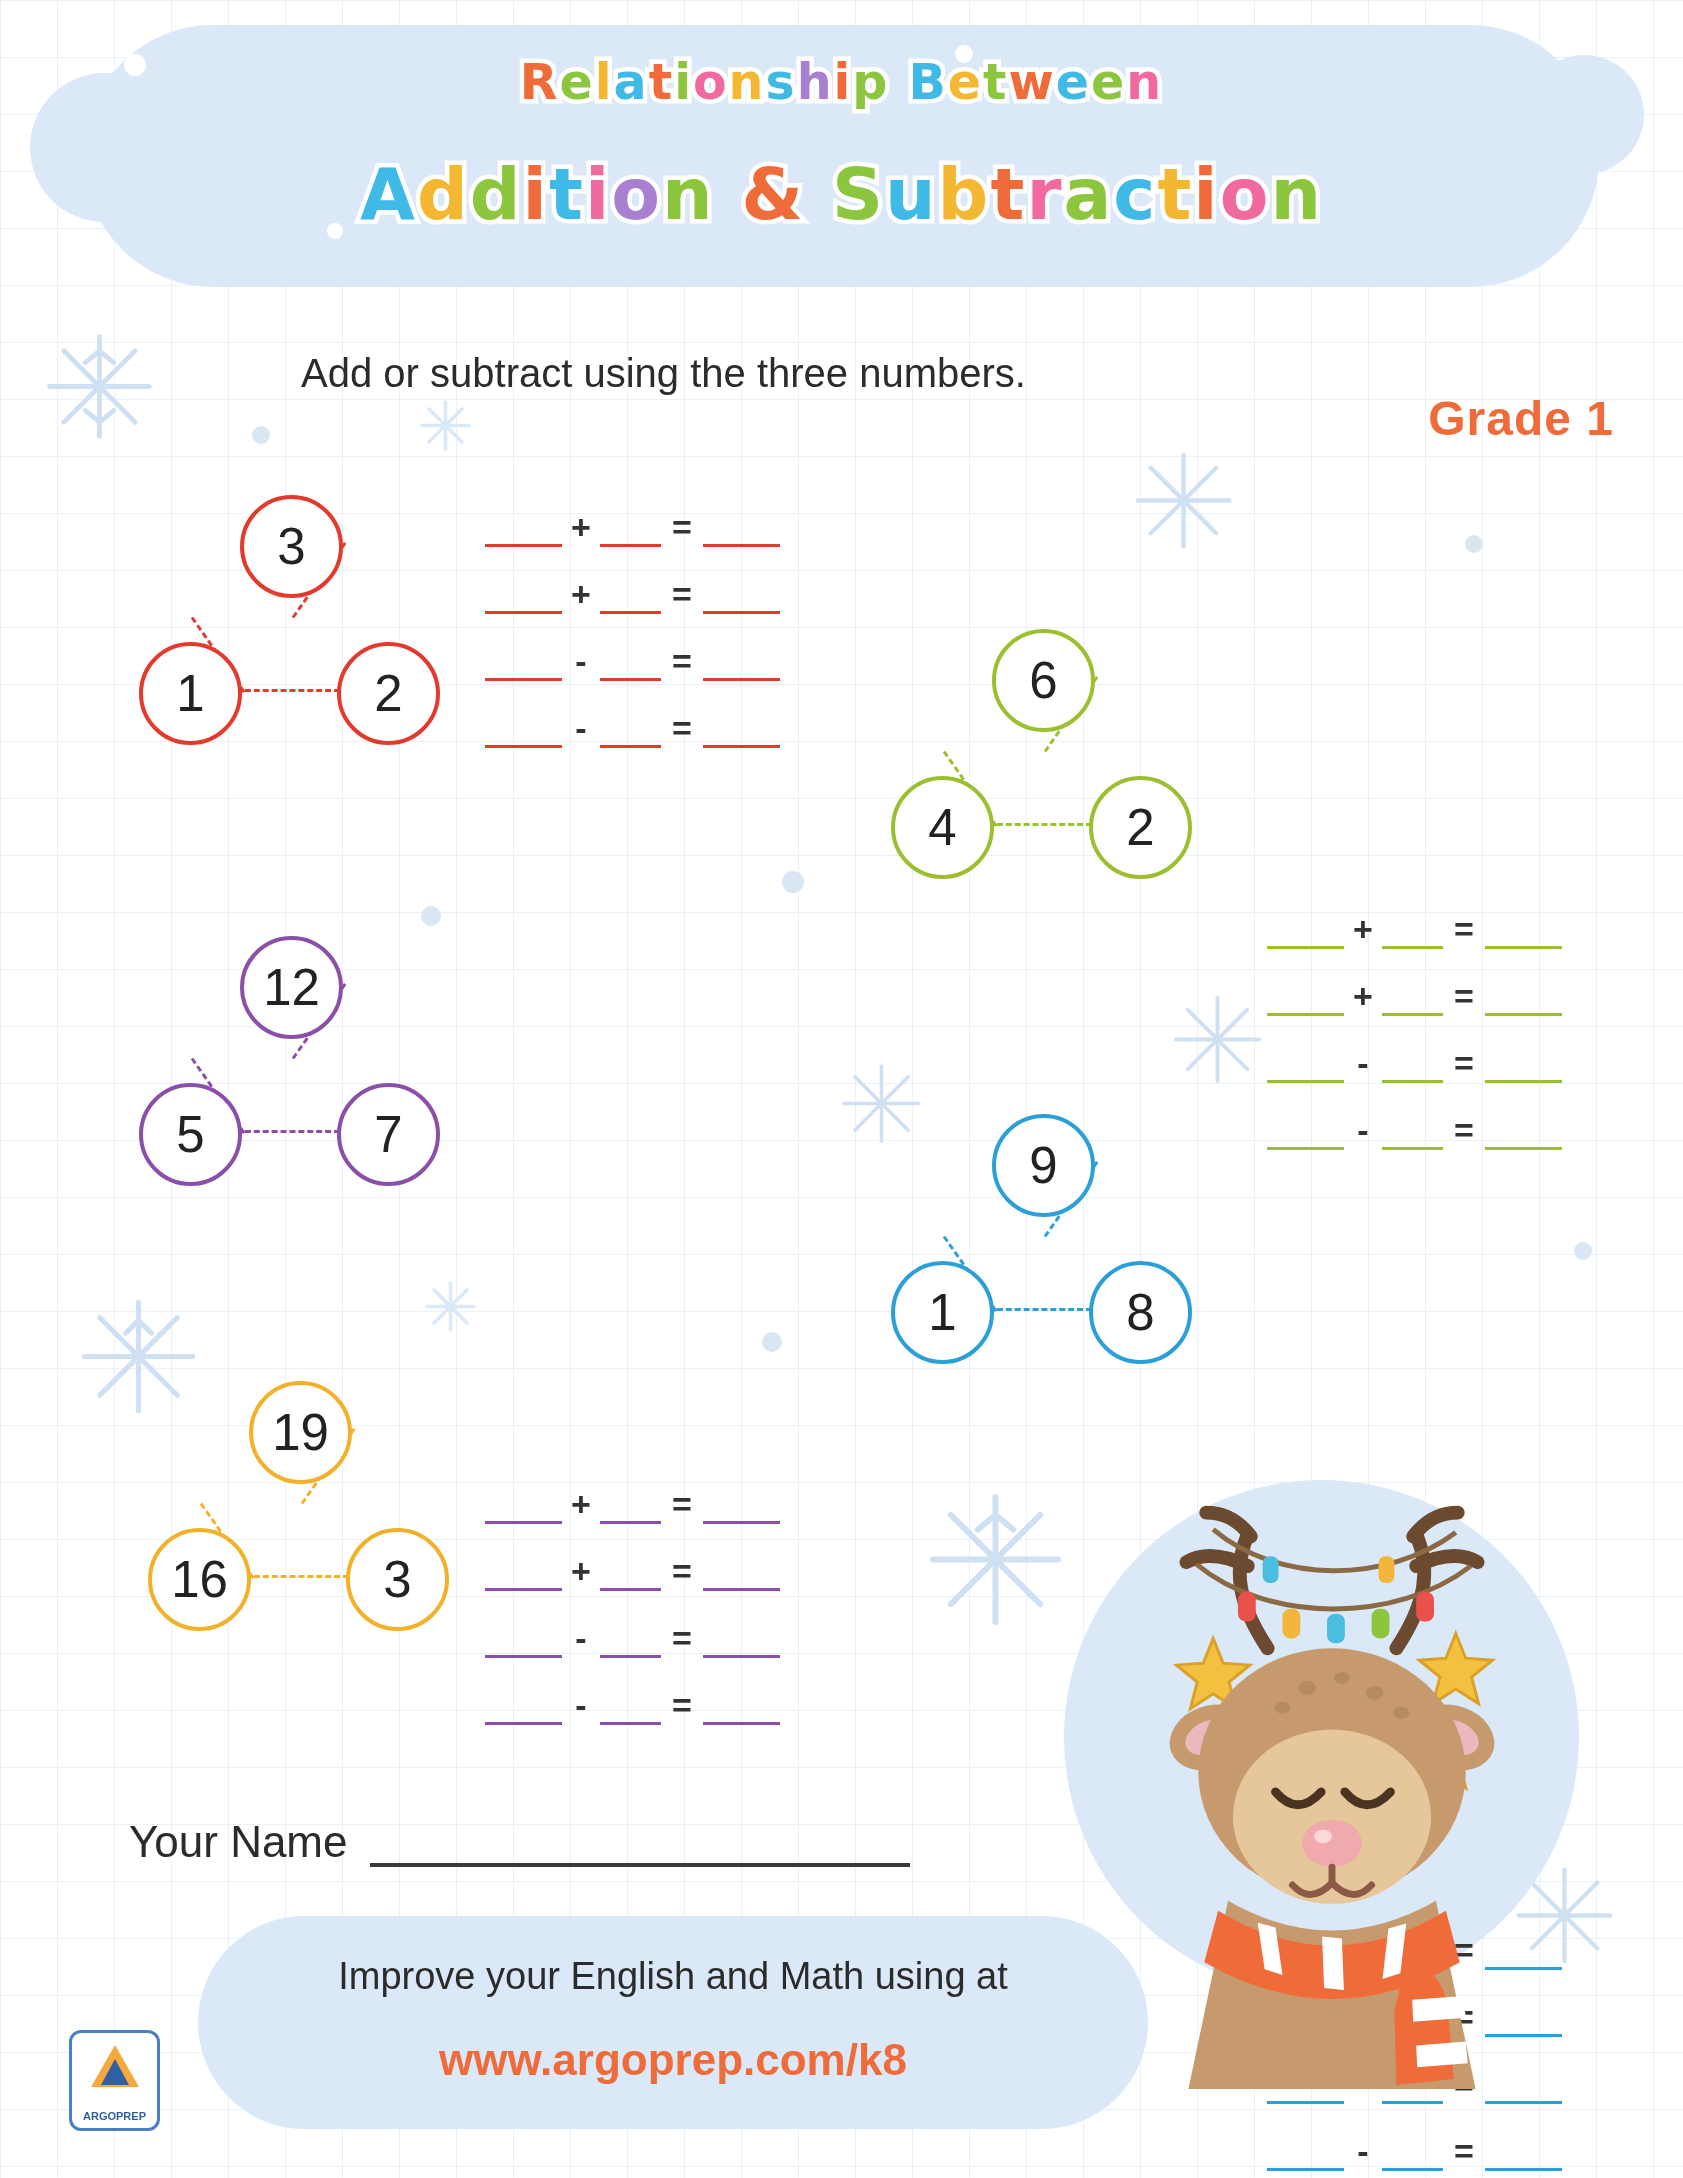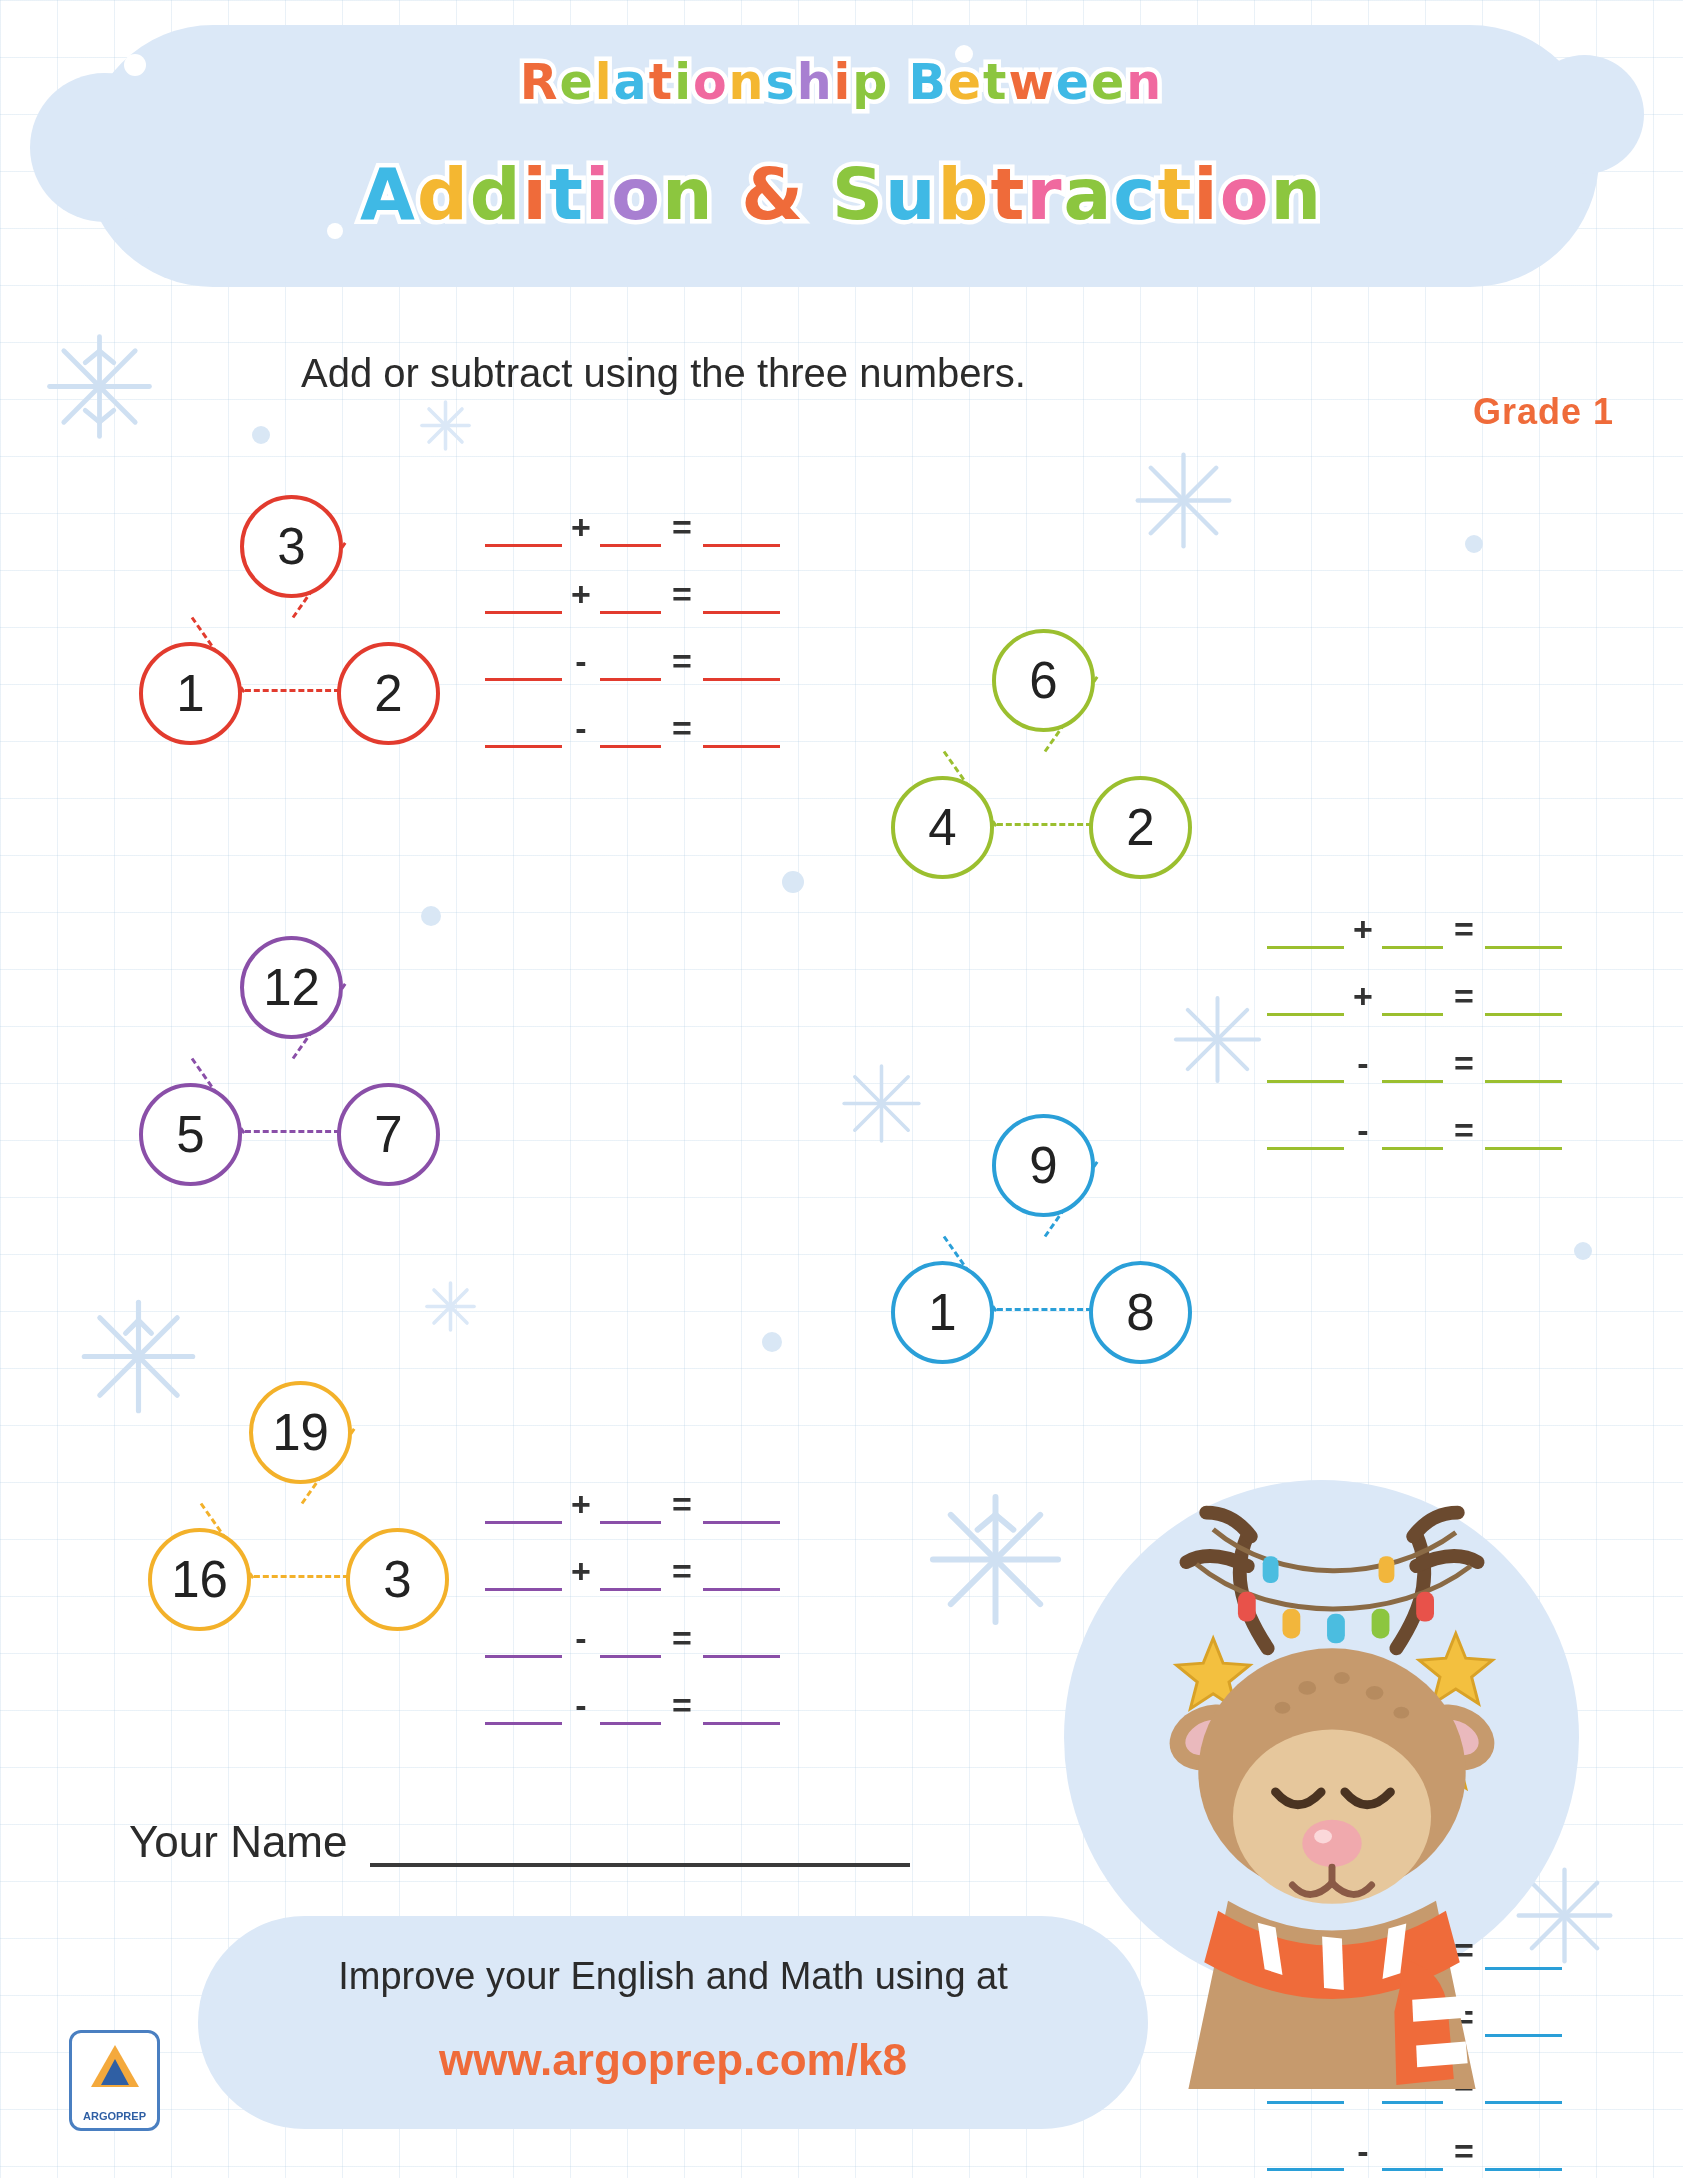--- a/index.html
+++ b/index.html
@@ -45,21 +45,21 @@
     paint-order:stroke fill;
     display:inline-block;
   }
 
   .instruction{
     position:absolute;z-index:5;left:0;width:1327px;text-align:center;top:351px;
     font-size:40px;color:#2b2b2b;font-family:"Liberation Sans", sans-serif;
   }
   .grade{
     position:absolute;z-index:5;right:69px;top:391px;
-    font-size:36px;font-weight:bold;color:#ef6b3a;
+    font-size:48px;font-weight:bold;color:#ef6b3a;
     font-family:"Liberation Sans", sans-serif;letter-spacing:1px;
   }
 
   
   .problem{position:absolute;z-index:5;}
   .triad{position:relative;width:297px;height:248px;}
   .bubble{
     position:absolute;border-radius:50%;
     display:flex;align-items:center;justify-content:center;
     background:#ffffff;

